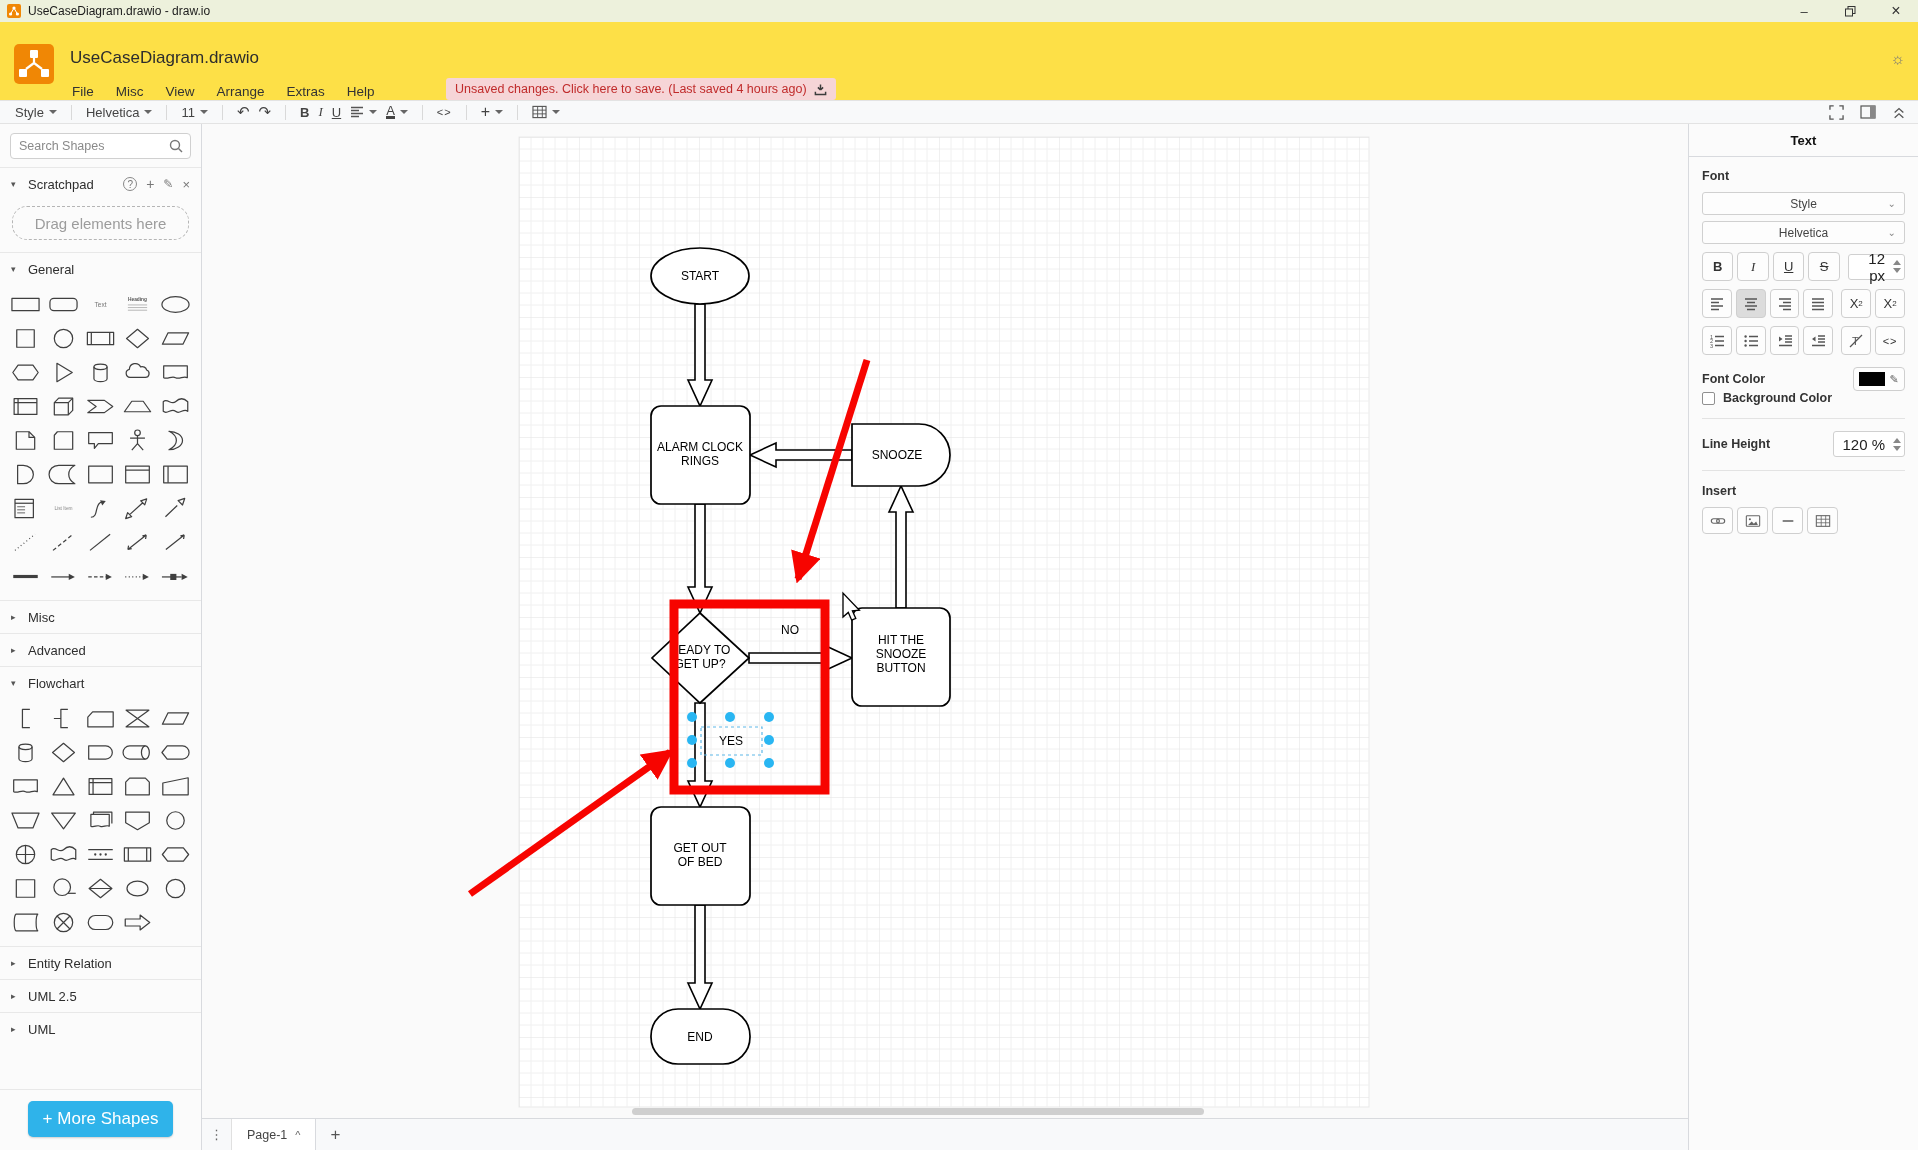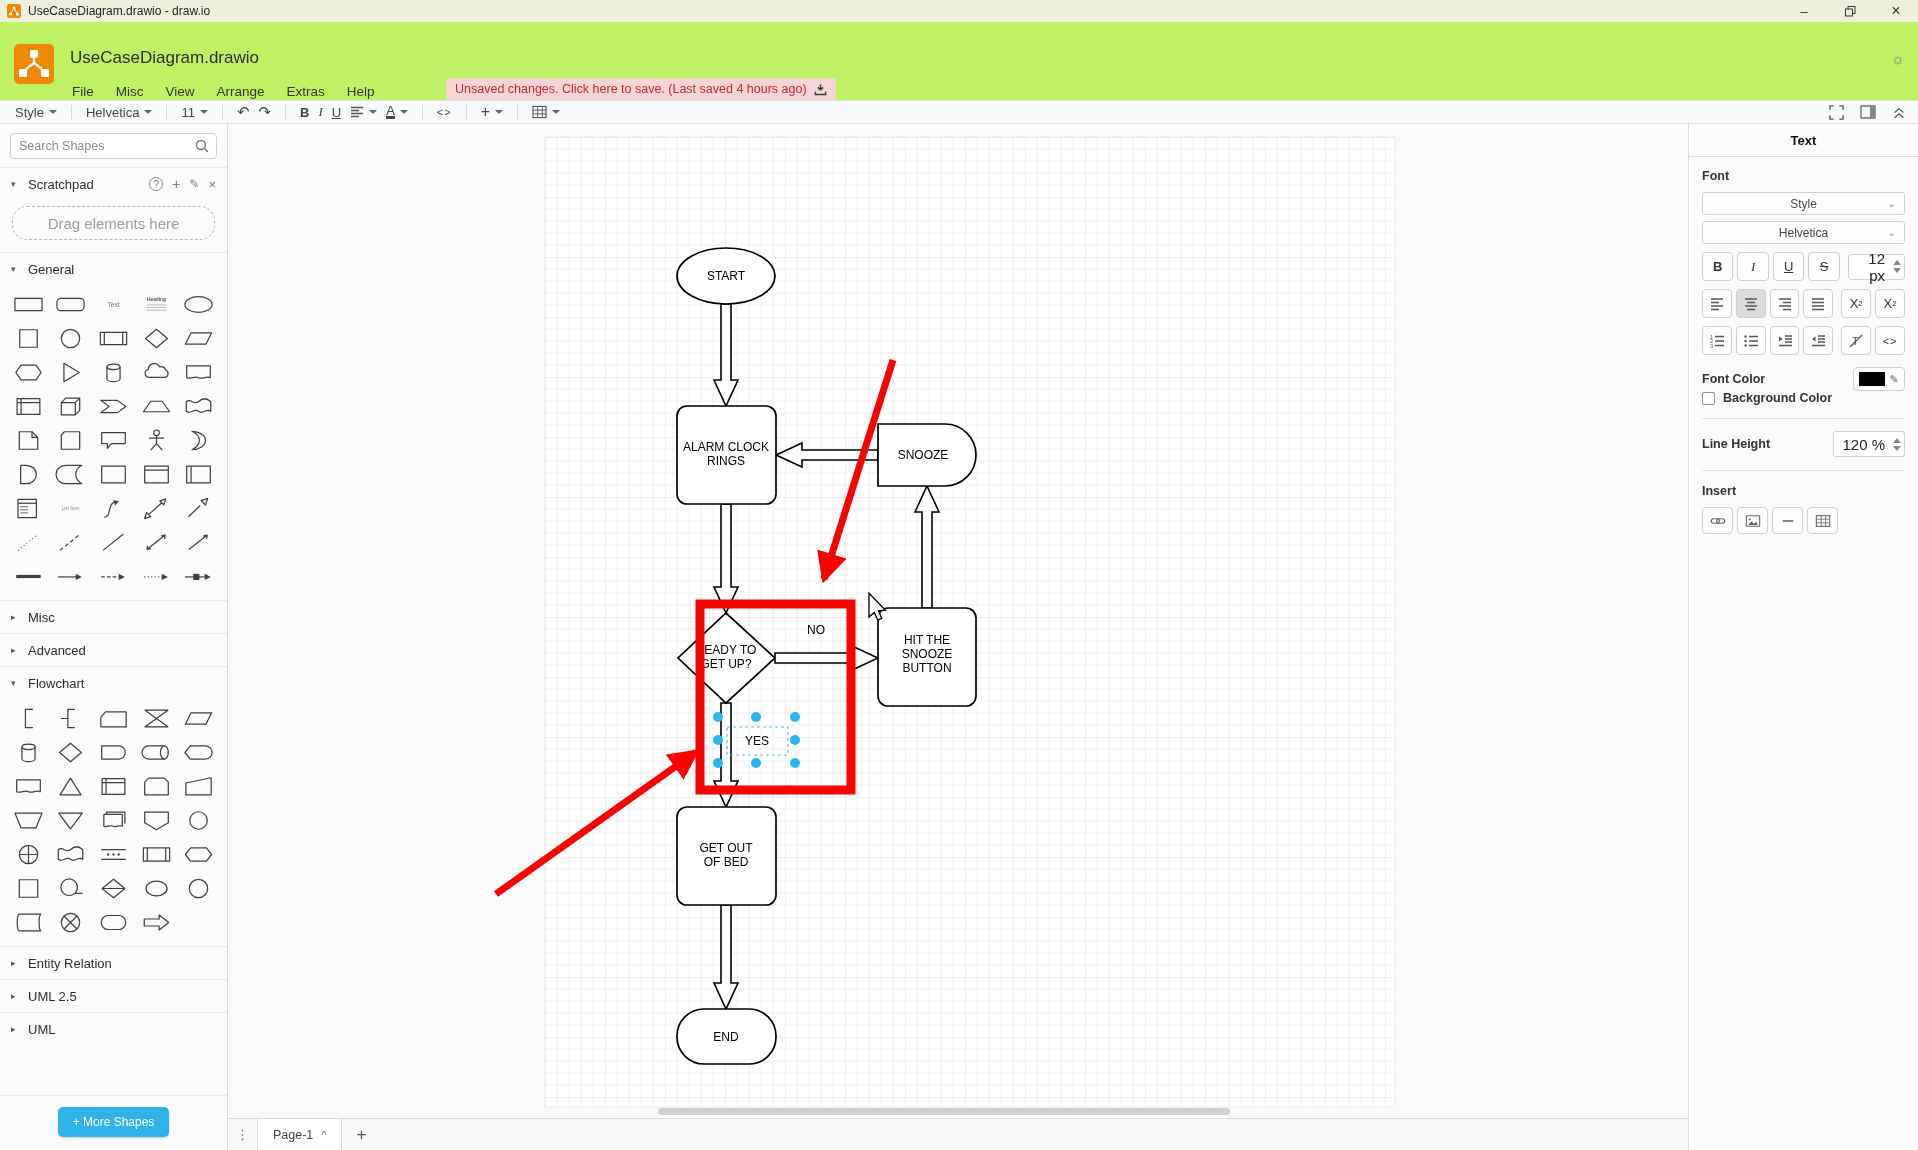--- a/index.html
+++ b/index.html
@@ -7,21 +7,21 @@
     font-family:"Liberation Sans", sans-serif; background:#fff; color:#333; }
 
   
   .titlebar { height:22px; background:var(--titlebar-bg); display:flex; align-items:center;
     padding-left:7px; font-size:12px; color:#1b1b1b; gap:7px; }
   .win-controls { margin-left:auto; display:flex; align-items:center; gap:30px; padding-right:14px; }
   .win-btn { width:16px; height:16px; display:flex; align-items:center; justify-content:center;
     color:#333; font-size:13px; cursor:default; }
 
   
-  .header { height:78px; background:#bef264; position:relative; }
+  .header { height:78px; background:#fde047; position:relative; }
   .logo { position:absolute; left:14px; top:22px; }
   .header-title { position:absolute; left:70px; top:26px; font-size:17px; color:#2d2d2d; }
   .menubar { position:absolute; left:72px; top:62px; display:flex; gap:22px; align-items:center;
     font-size:13.5px; color:#333; }
   .menu-item { cursor:default; }
   .unsaved-pill { display:inline-flex; align-items:center; gap:7px; background:var(--unsaved-bg);
     color:var(--unsaved-text); border-radius:3px; padding:4px 9px; font-size:12.5px; margin-left:16px; }
   .appearance { position:absolute; right:13px; top:28px; font-size:16px; color:#777; }
 
   
@@ -33,21 +33,21 @@
     border-top:4.5px solid #666; display:inline-block; }
   .tbold { font-weight:bold; } .tital { font-style:italic; font-family:"Liberation Serif",serif; }
   .tund { text-decoration:underline; }
   .fontA { border-bottom:3px solid #444; line-height:11px; }
   .toolbar-right { position:absolute; right:12px; display:flex; gap:16px; align-items:center; }
 
   
   .main { display:flex; height:1026px; }
 
   
-  .sidebar { width:228px; background:#fbfbfb; border-right:1px solid #d8dade; display:flex;
+  .sidebar { width:202px; background:#fbfbfb; border-right:1px solid #d8dade; display:flex;
     flex-direction:column; font-size:13px; overflow:hidden; }
   .search-row { padding:9px 10px 8px 10px; position:relative; }
   .search-row input { width:100%; height:26px; border:1px solid #d0d0d0; border-radius:4px;
     padding:0 26px 0 8px; font-size:12.5px; background:#fff; color:#333;
     font-family:"Liberation Sans",sans-serif; }
   .search-row input::placeholder { color:#8a8a8a; }
   .search-ico { position:absolute; right:18px; top:15px; }
   .section-h { min-height:33px; display:flex; align-items:center; gap:8px; padding:0 11px;
     border-top:1px solid #e8e8e8; color:#2e2e2e; cursor:default; }
   .section-h .arr { font-size:9px; color:#555; width:9px; }
@@ -55,21 +55,21 @@
   .sp-help { width:14px; height:14px; border:1px solid #888; border-radius:50%; font-size:10px;
     display:flex; align-items:center; justify-content:center; }
   .dragzone { margin:6px 12px 12px 12px; border:1.6px dashed #b5b5b5; border-radius:15px; height:34px;
     display:flex; align-items:center; justify-content:center; color:#9c9c9c; font-size:15px; }
   .palette { display:grid; grid-template-columns:repeat(5,1fr); padding:5px 7px 9px 7px; row-gap:5px; }
   .pcell { height:29px; display:flex; align-items:center; justify-content:center; cursor:default; }
   .pcell svg { width:35px; height:27px; }
   .more-wrap { margin-top:auto; padding:11px 0 13px 0; display:flex; justify-content:center;
     border-top:1px solid #e8e8e8; }
   .more-btn { background:var(--accent-blue); color:#fff; border:none; border-radius:5px;
-    padding:8px 15px; font-size:12px; font-family:"Liberation Sans",sans-serif; cursor:default;
+    padding:8px 15px; font-size:17px; font-family:"Liberation Sans",sans-serif; cursor:default;
     box-shadow:0 1px 2px rgba(0,0,0,.18); }
 
   
   .canvas-col { flex:1; display:flex; flex-direction:column; min-width:0; }
   .canvas { position:relative; height:994px; background:#fafafa; overflow:hidden; }
   .canvas svg.diagram { position:absolute; left:0; top:0; }
   .hscroll { position:absolute; left:430px; top:984px; width:572px; height:7px; background:#cfcfcf;
     border-radius:4px; }
   .footer { height:32px; background:#f8f9fa; border-top:1px solid #d8dade; display:flex; align-items:stretch; }
   .dots { width:30px; display:flex; align-items:center; justify-content:center; color:#666;

